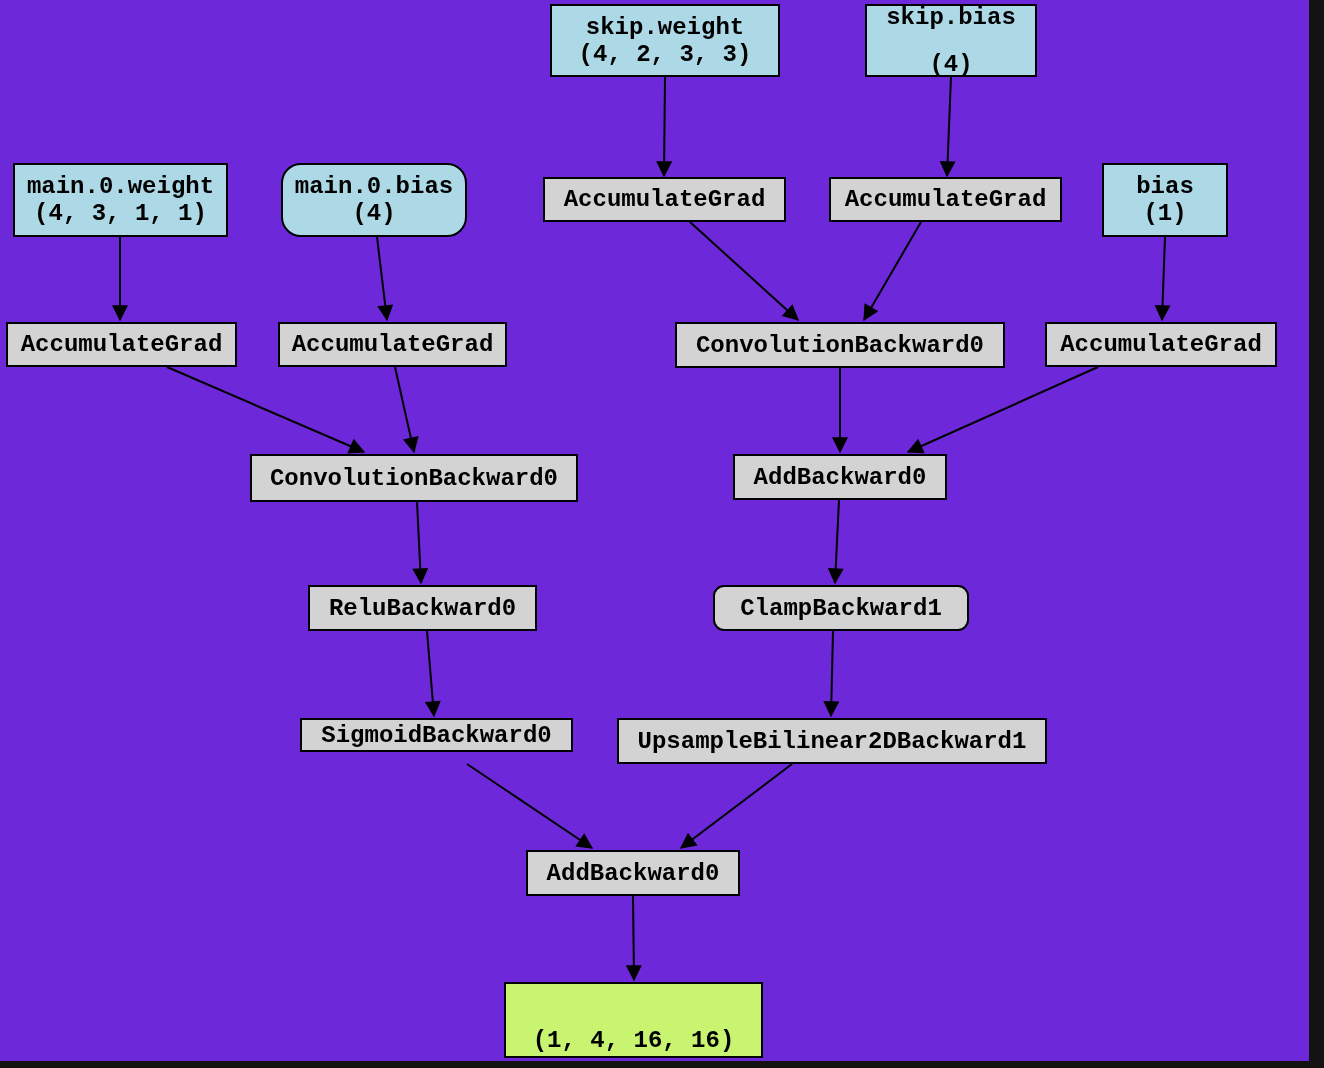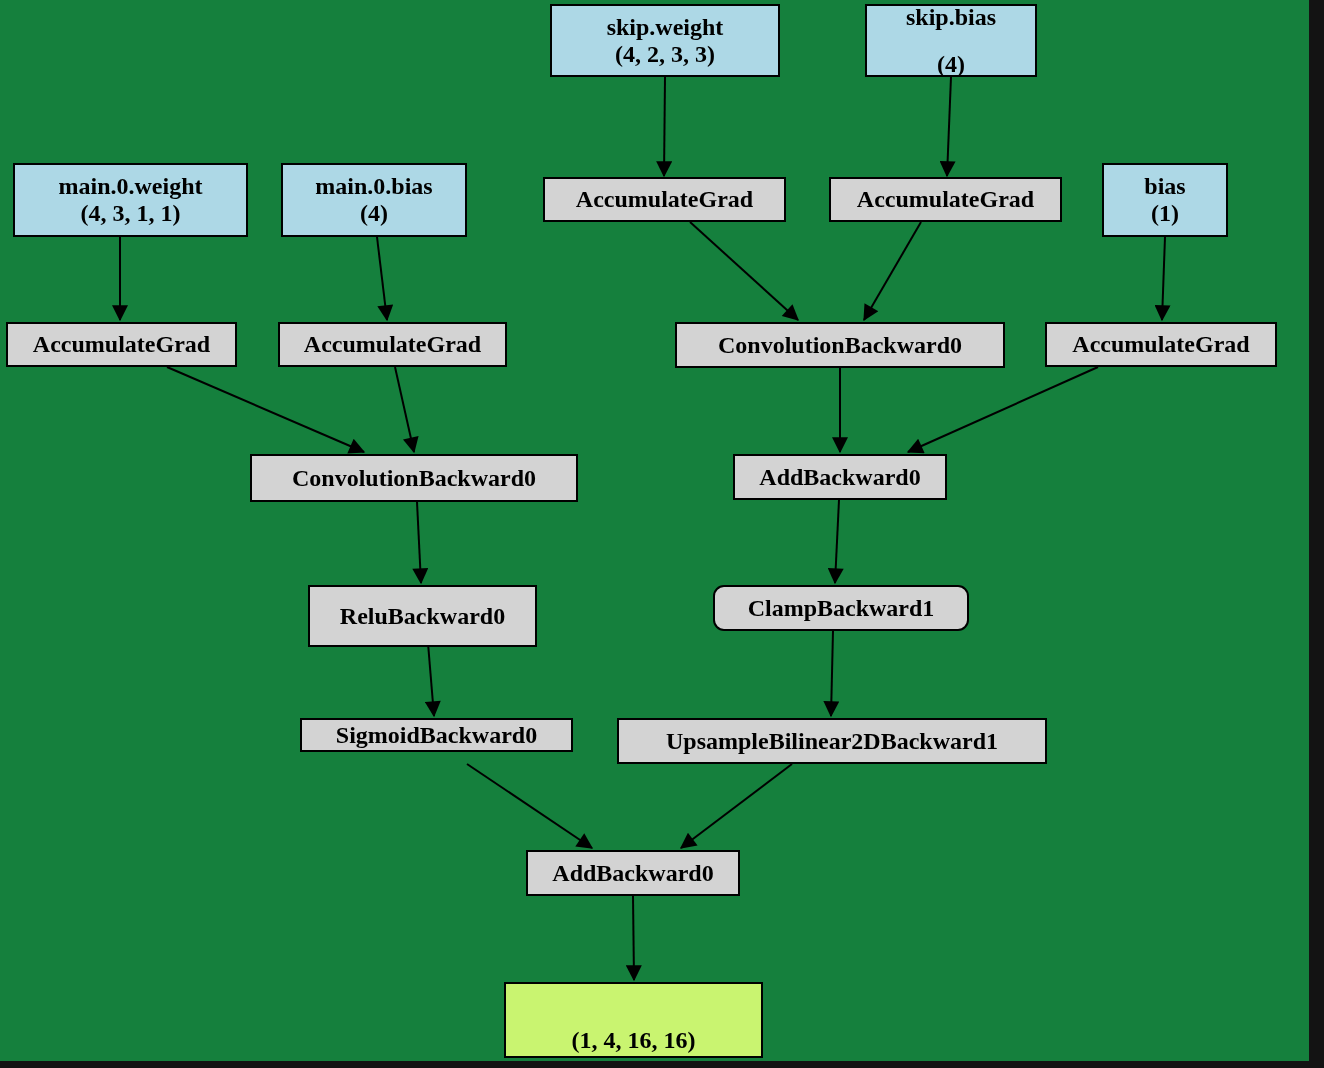--- a/index.html
+++ b/index.html
@@ -1,21 +1,21 @@
 <!DOCTYPE html>
 <html><head>
 <meta charset="utf-8">
 <style>
   html,body{margin:0;padding:0;background:#131313;}
   .stage{
     position:relative;
     width:1324px;height:1068px;
-    background:#15803d;
+    background:#6d28d9;
     overflow:hidden;
-    font-family:Liberation Serif, serif;
+    font-family:Liberation Mono, monospace;
   }
   .edges-layer{
     position:absolute;left:0;top:0;width:1324px;height:1068px;
     pointer-events:none;
   }
   .node{
     position:absolute;
     box-sizing:border-box;
     border:2px solid #000;
     display:flex;
@@ -82,25 +82,25 @@
       <div class="node param" style="left: 865px; top: 4px; width: 172px; height: 73px; background: rgb(173, 216, 230); border-color: rgb(0, 0, 0); gap: 20px;">
         <div>skip.bias</div>
         <div>(4)</div>
       </div>
       <div class="node op" style="left: 543px; top: 177px; width: 243px; height: 45px; background: rgb(211, 211, 211); border-color: rgb(0, 0, 0);">
         <div>AccumulateGrad</div>
       </div>
       <div class="node op" style="left: 829px; top: 177px; width: 233px; height: 45px; background: rgb(211, 211, 211); border-color: rgb(0, 0, 0);">
         <div>AccumulateGrad</div>
       </div>
-      <div class="node param" style="left: 13px; top: 163px; width: 235px; height: 74px; background: rgb(173, 216, 230); border-color: rgb(0, 0, 0);">
+      <div class="node param" style="left: 13px; top: 163px; width: 215px; height: 74px; background: rgb(173, 216, 230); border-color: rgb(0, 0, 0);">
         <div>main.0.weight</div>
         <div>(4, 3, 1, 1)</div>
       </div>
-      <div class="node param" style="left: 281px; top: 163px; width: 186px; height: 74px; background: rgb(173, 216, 230); border-color: rgb(0, 0, 0);">
+      <div class="node param" style="left: 281px; top: 163px; width: 186px; height: 74px; background: rgb(173, 216, 230); border-color: rgb(0, 0, 0); border-radius: 20px;">
         <div>main.0.bias</div>
         <div>(4)</div>
       </div>
       <div class="node param" style="left: 1102px; top: 163px; width: 126px; height: 74px; background: rgb(173, 216, 230); border-color: rgb(0, 0, 0);">
         <div>bias</div>
         <div>(1)</div>
       </div>
       <div class="node op" style="left: 6px; top: 322px; width: 231px; height: 45px; background: rgb(211, 211, 211); border-color: rgb(0, 0, 0);">
         <div>AccumulateGrad</div>
       </div>
@@ -112,21 +112,21 @@
       </div>
       <div class="node op" style="left: 1045px; top: 322px; width: 232px; height: 45px; background: rgb(211, 211, 211); border-color: rgb(0, 0, 0);">
         <div>AccumulateGrad</div>
       </div>
       <div class="node op" style="left: 250px; top: 454px; width: 328px; height: 48px; background: rgb(211, 211, 211); border-color: rgb(0, 0, 0);">
         <div>ConvolutionBackward0</div>
       </div>
       <div class="node op" style="left: 733px; top: 454px; width: 214px; height: 46px; background: rgb(211, 211, 211); border-color: rgb(0, 0, 0);">
         <div>AddBackward0</div>
       </div>
-      <div class="node op" style="left: 308px; top: 585px; width: 229px; height: 62px; background: rgb(211, 211, 211); border-color: rgb(0, 0, 0);">
+      <div class="node op" style="left: 308px; top: 585px; width: 229px; height: 46px; background: rgb(211, 211, 211); border-color: rgb(0, 0, 0);">
         <div>ReluBackward0</div>
       </div>
       <div class="node op" style="left: 713px; top: 585px; width: 256px; height: 46px; background: rgb(211, 211, 211); border-color: rgb(0, 0, 0); border-radius: 11px;">
         <div>ClampBackward1</div>
       </div>
       <div class="node op" style="left: 300px; top: 718px; width: 273px; height: 34px; background: rgb(211, 211, 211); border-color: rgb(0, 0, 0);">
         <div>SigmoidBackward0</div>
       </div>
       <div class="node op" style="left: 617px; top: 718px; width: 430px; height: 46px; background: rgb(211, 211, 211); border-color: rgb(0, 0, 0);">
         <div>UpsampleBilinear2DBackward1</div>

